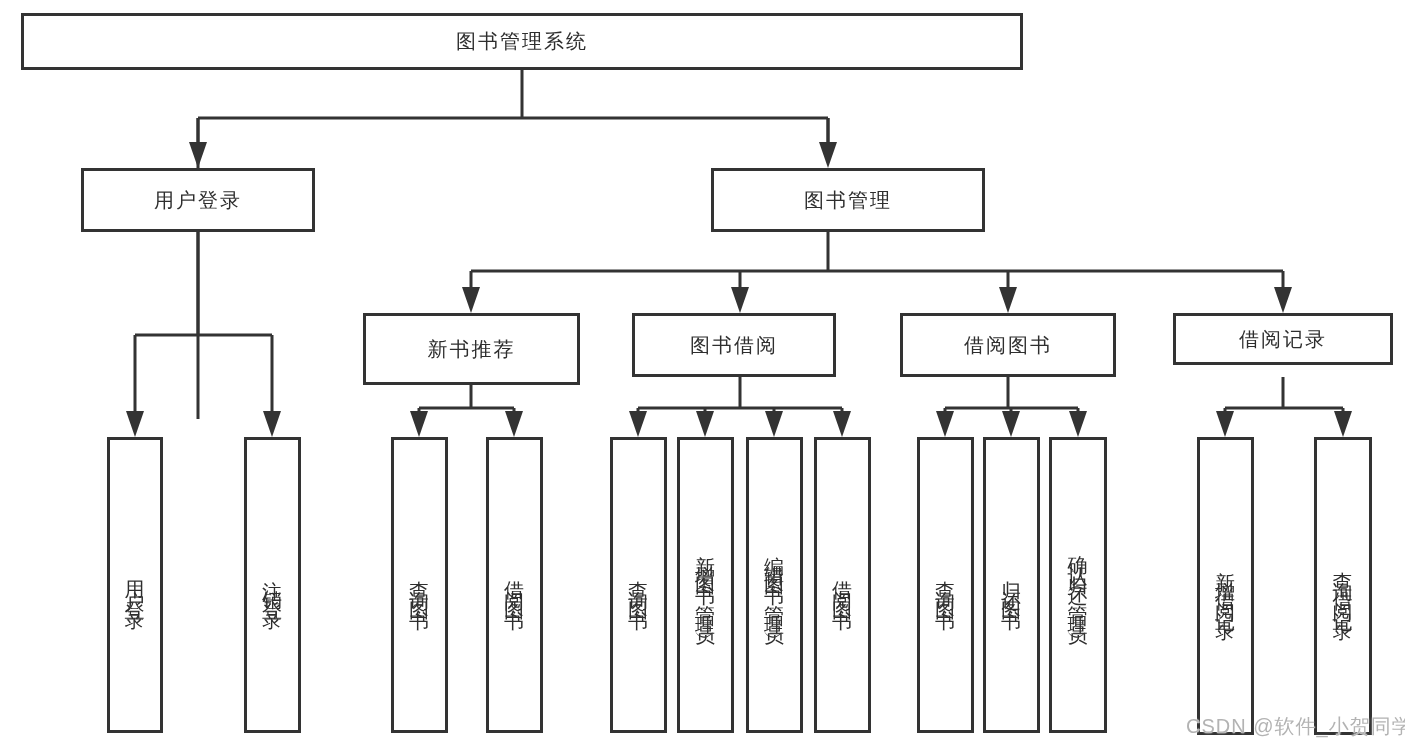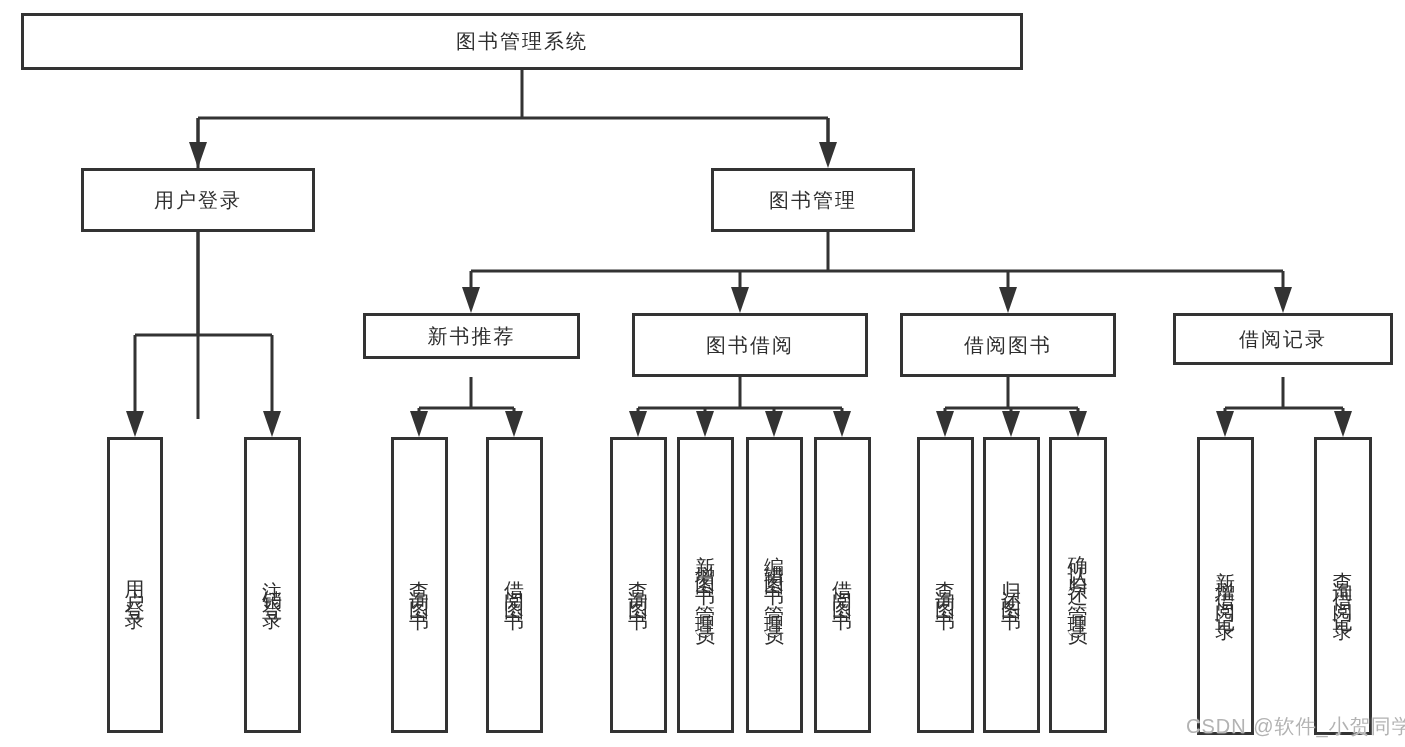--- a/index.html
+++ b/index.html
@@ -100,28 +100,28 @@
     </g>
   </svg>
 
   <div class="box h" style="left:21px;top:13px;width:1002px;height:57px">
     <span>图书管理系统</span>
   </div>
 
   <div class="box h" style="left:81px;top:168px;width:234px;height:64px">
     <span>用户登录</span>
   </div>
-  <div class="box h" style="left:711px;top:168px;width:204px;height:64px">
+  <div class="box h" style="left:711px;top:168px;width:274px;height:64px">
     <span>图书管理</span>
   </div>
 
-  <div class="box h" style="left:363px;top:313px;width:217px;height:46px">
+  <div class="box h" style="left:363px;top:313px;width:217px;height:72px">
     <span>新书推荐</span>
   </div>
-  <div class="box h" style="left:632px;top:313px;width:236px;height:64px">
+  <div class="box h" style="left:632px;top:313px;width:204px;height:64px">
     <span>图书借阅</span>
   </div>
   <div class="box h" style="left:900px;top:313px;width:216px;height:64px">
     <span>借阅图书</span>
   </div>
   <div class="box h" style="left:1173px;top:313px;width:220px;height:52px">
     <span>借阅记录</span>
   </div>
 
   <div class="box v" style="left:107px;top:437px;width:56px;height:296px">

